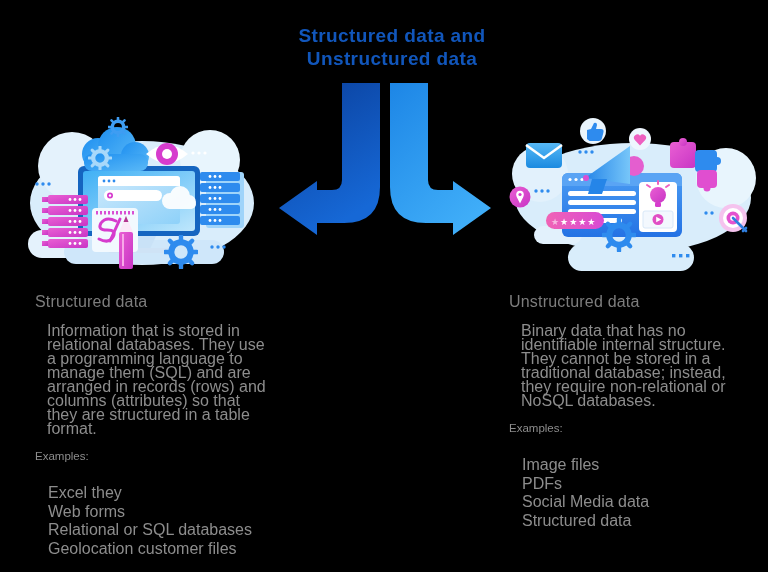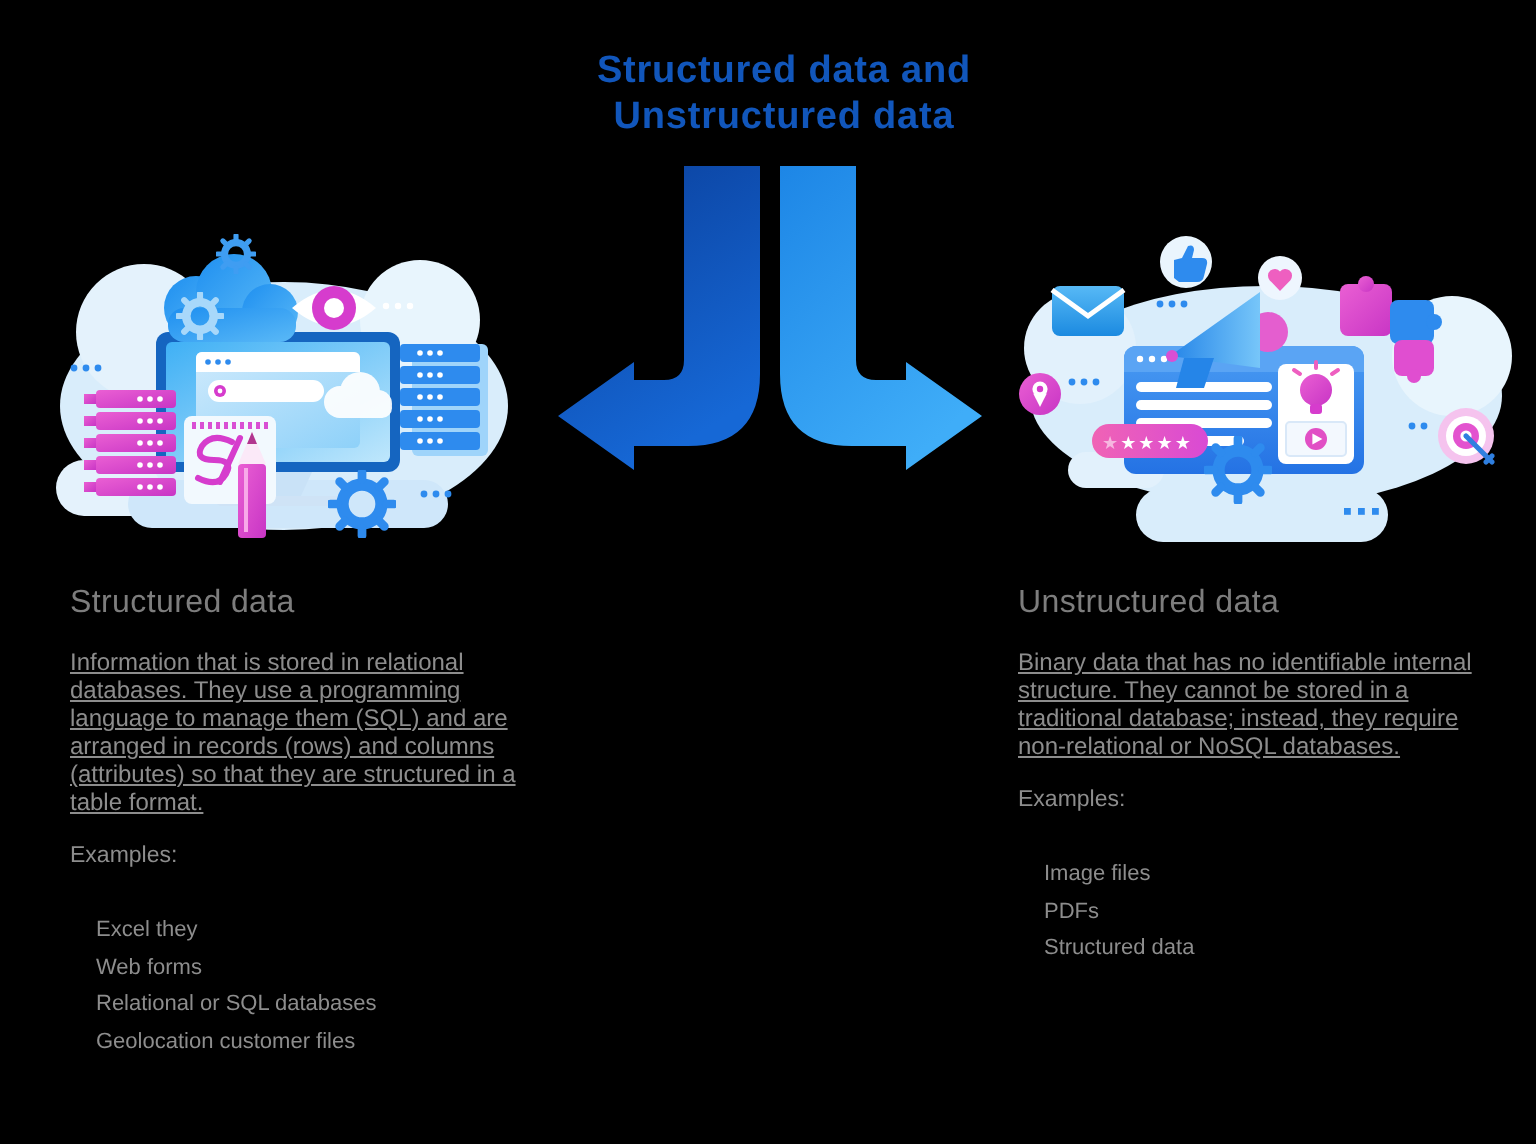--- a/index.html
+++ b/index.html
@@ -24,25 +24,25 @@
   .illus-left{left:22px;top:108px;}
   .illus-right{left:498px;top:106px;}
   .arrows{position:absolute;left:276px;top:83px;}
   .text-col{position:absolute;color:var(--body_gray);}
   .text-col-left{left:35px;top:293px;width:247px;}
   .text-col-right{left:509px;top:293px;width:233px;}
   .text-col h3{
     margin:0 0 13px 0;font-size:16px;line-height:18px;font-weight:normal;
     color:var(--heading_gray);letter-spacing:.2px;
   }
-  .text-col p.desc{margin:0;font-size:12px;line-height:14px;text-decoration:underline;}
+  .text-col p.desc{margin:12px;font-size:16px;line-height:14px;}
   .text-col p.examples-label{margin:13px 0 0 0;font-size:11.5px;line-height:14px;}
   .text-col ul{
     margin:21px 0 0 13px;padding:0;list-style:none;
-    font-size:11px;line-height:18.5px;
+    font-size:16px;line-height:18.5px;
   }
   svg{display:block;}
 </style>
 </head>
 <body>
 
 <div class="stage">
 
   <svg width="0" height="0" style="position:absolute" aria-hidden="true">
     <defs>
@@ -387,17 +387,18 @@
     </ul>
   </div>
 
   <div class="text-col text-col-right">
     <h3>Unstructured data</h3>
     <p class="desc">Binary data that has no identifiable internal structure. They cannot be stored in a traditional database; instead, they require non-relational or NoSQL databases.</p>
     <p class="examples-label">Examples:</p>
     <ul>
       <li>Image files</li>
       <li>PDFs</li>
+      <li>Social Media data</li>
       <li>Structured data</li>
     </ul>
   </div>
 
 </div>
 
 </body></html>

